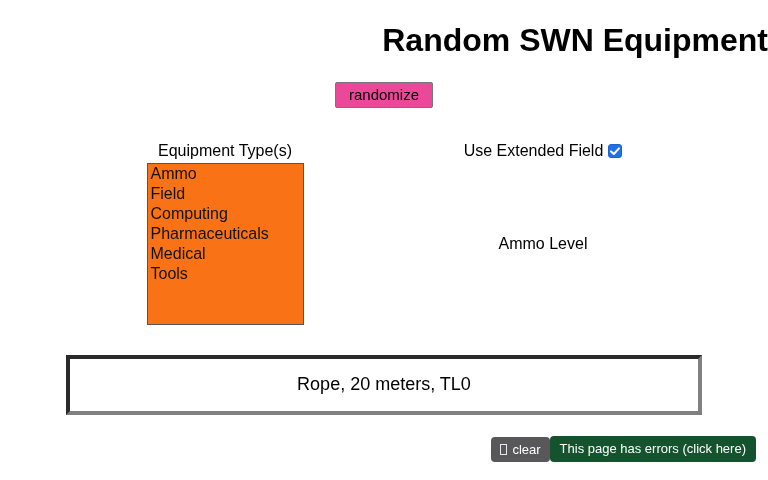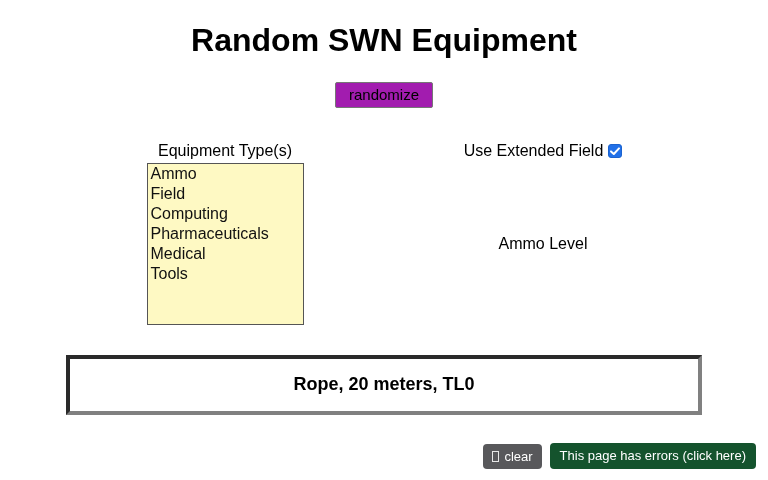--- a/index.html
+++ b/index.html
@@ -7,30 +7,30 @@
     width: 768px; height: 480px;
     background: #ffffff;
     font-family: "Liberation Sans", sans-serif;
     color: #000;
     overflow: hidden;
     position: relative;
   }
   .page-title {
     font-size: 32px;
     font-weight: bold;
-    text-align: center;
+    text-align: right;
     margin-top: 24px;
     line-height: 1.05;
   }
   .randomize-wrap { text-align: center; margin-top: 24px; }
   .btn-randomize {
     font-family: "Liberation Sans", sans-serif;
     font-size: 15px;
     color: #000;
-    background: #a21caf;
+    background: #ec4899;
     border: 1px solid #767676;
     border-radius: 2px;
     padding: 3px 13px 4px 13px;
     cursor: pointer;
   }
   .columns {
     width: 636px;
     margin: 33px auto 0 auto;
     display: flex;
   }
@@ -39,21 +39,21 @@
     font-size: 16px;
     height: 19px;
     line-height: 19px;
     display: flex;
     align-items: center;
   }
   .listbox {
     margin-top: 3px;
     width: 157px;
     height: 162px;
-    background: #fef9c3;
+    background: #f97316;
     border: 1px solid #555555;
     overflow: hidden;
     cursor: default;
   }
   .listbox .option {
     height: 20px;
     line-height: 20px;
     font-size: 16px;
     padding-left: 3px;
     color: #111;
@@ -79,29 +79,28 @@
     height: 60px;
     margin: 30px auto 0 auto;
     border-top: 4px solid #2a2a2a;
     border-left: 4px solid #2a2a2a;
     border-bottom: 4px solid #808080;
     border-right: 4px solid #808080;
     background: #ffffff;
     display: flex;
     align-items: center;
     justify-content: center;
-    font-weight: bold;
   }
   .result-text { font-size: 18px; color: #000; }
   .console-bar {
     position: absolute;
     right: 12px;
-    bottom: 11px;
+    bottom: 18px;
     display: flex;
-    gap: 8px;
+    gap: 0;
     align-items: center;
   }
   .btn-clear {
     background: #58585b;
     color: #ffffff;
     border: none;
     border-radius: 4px;
     font-family: "Liberation Sans", sans-serif;
     font-size: 13px;
     padding: 5px 9px;

